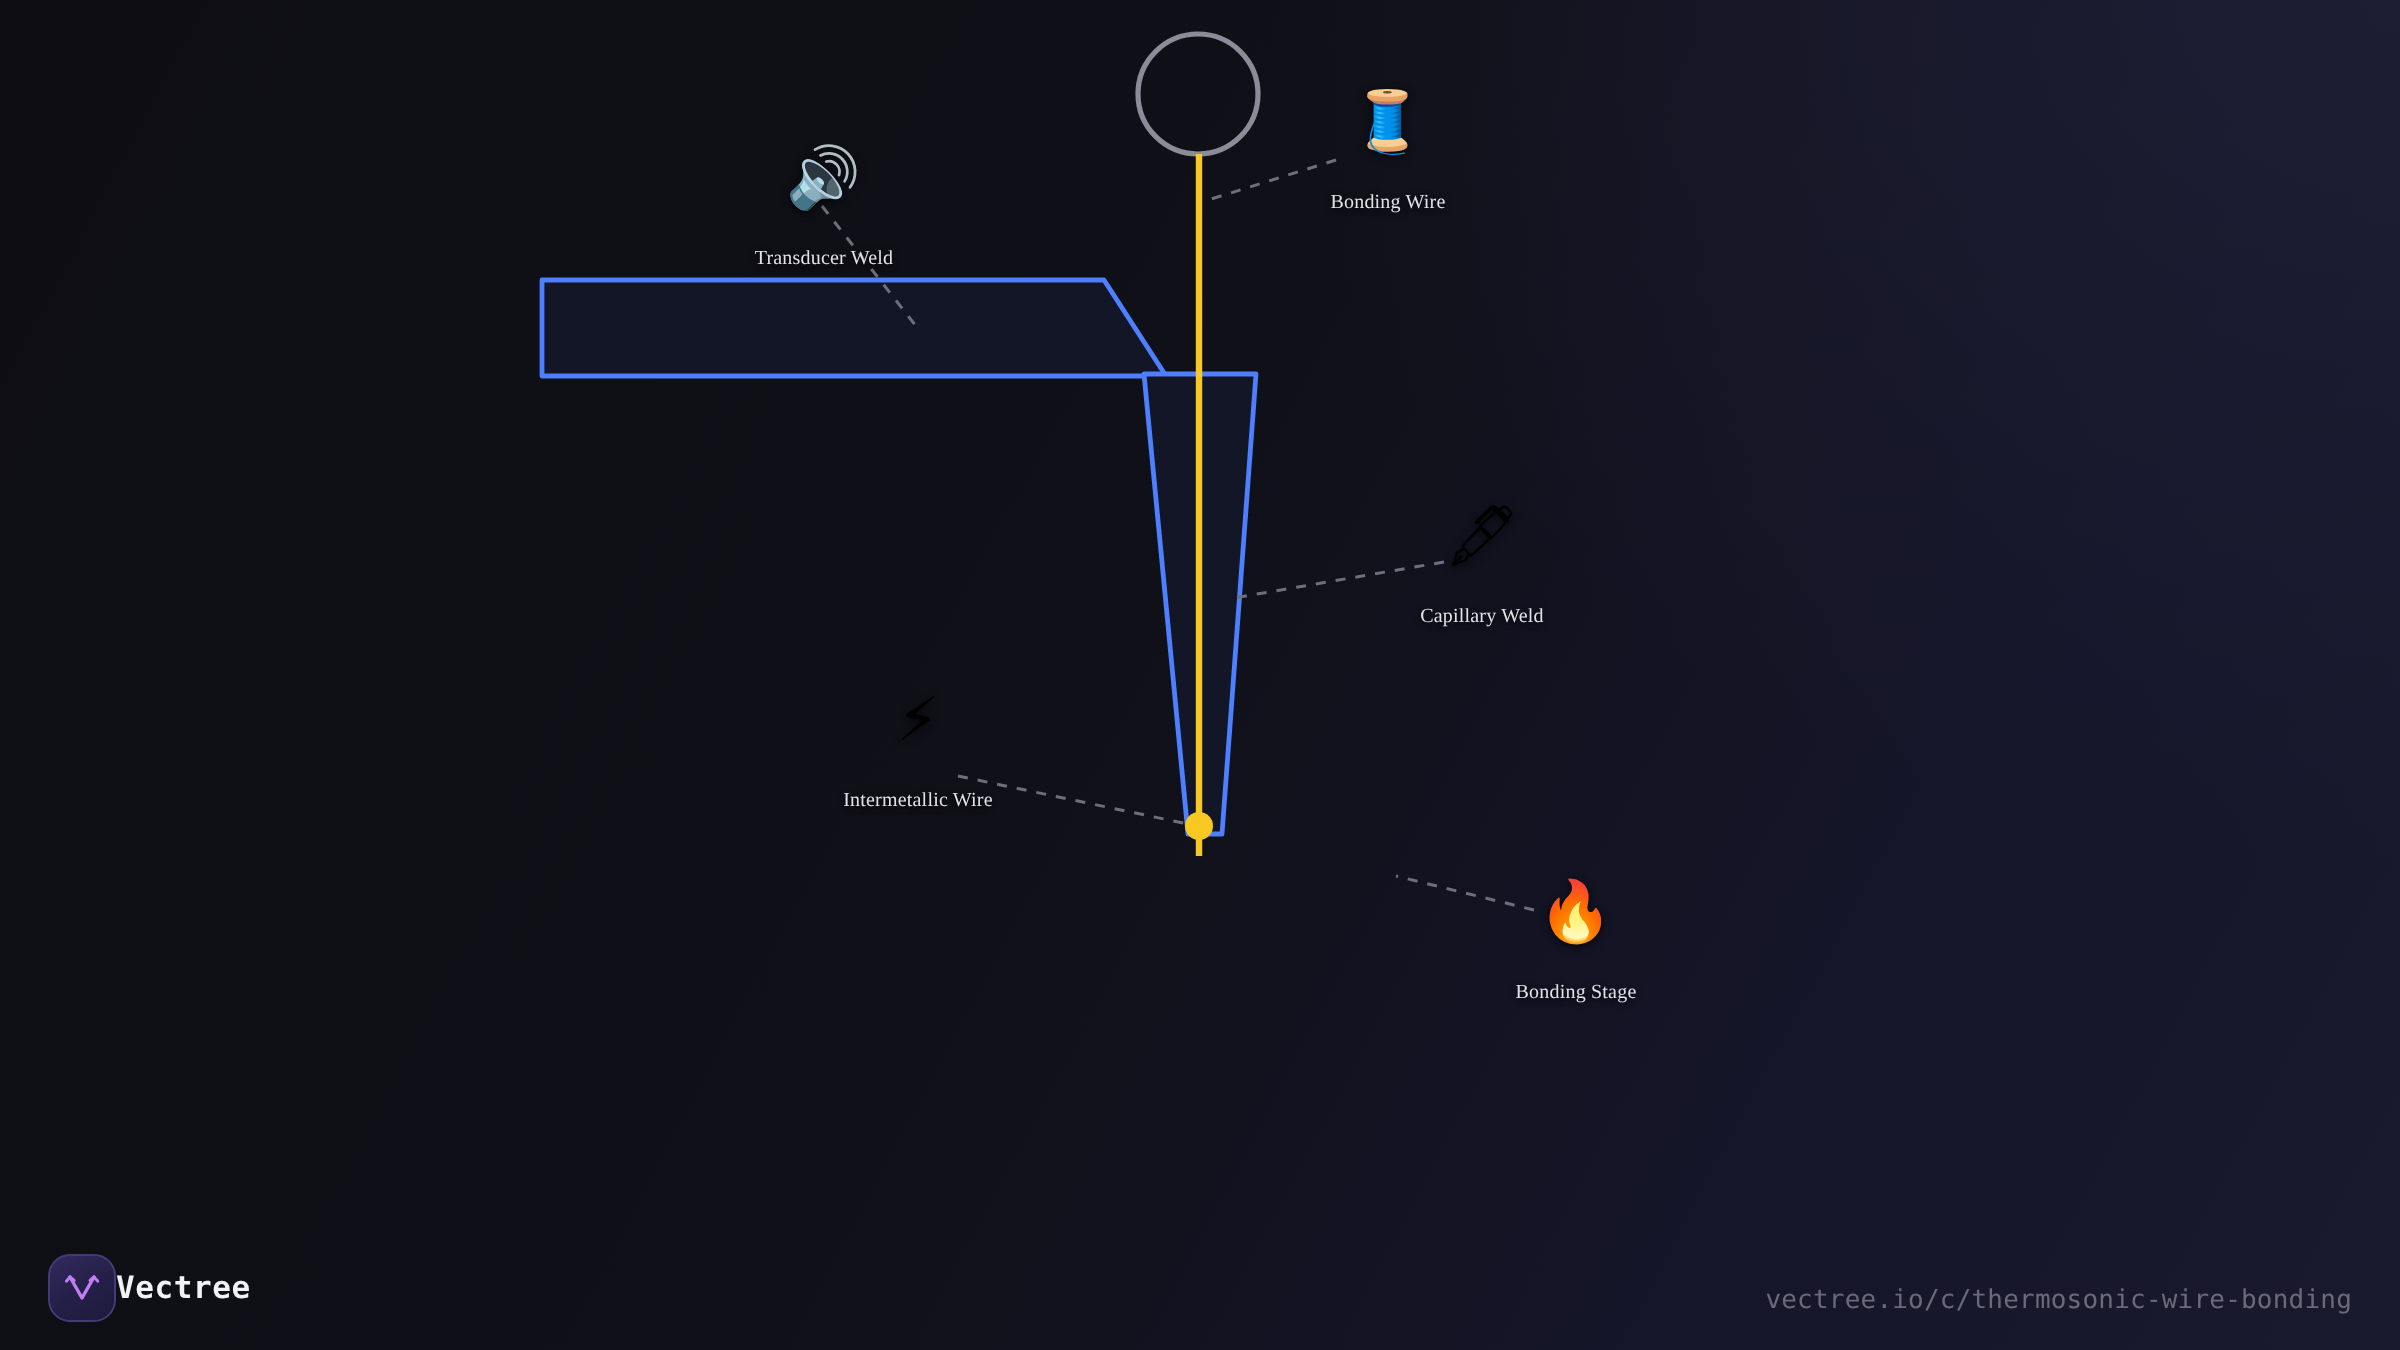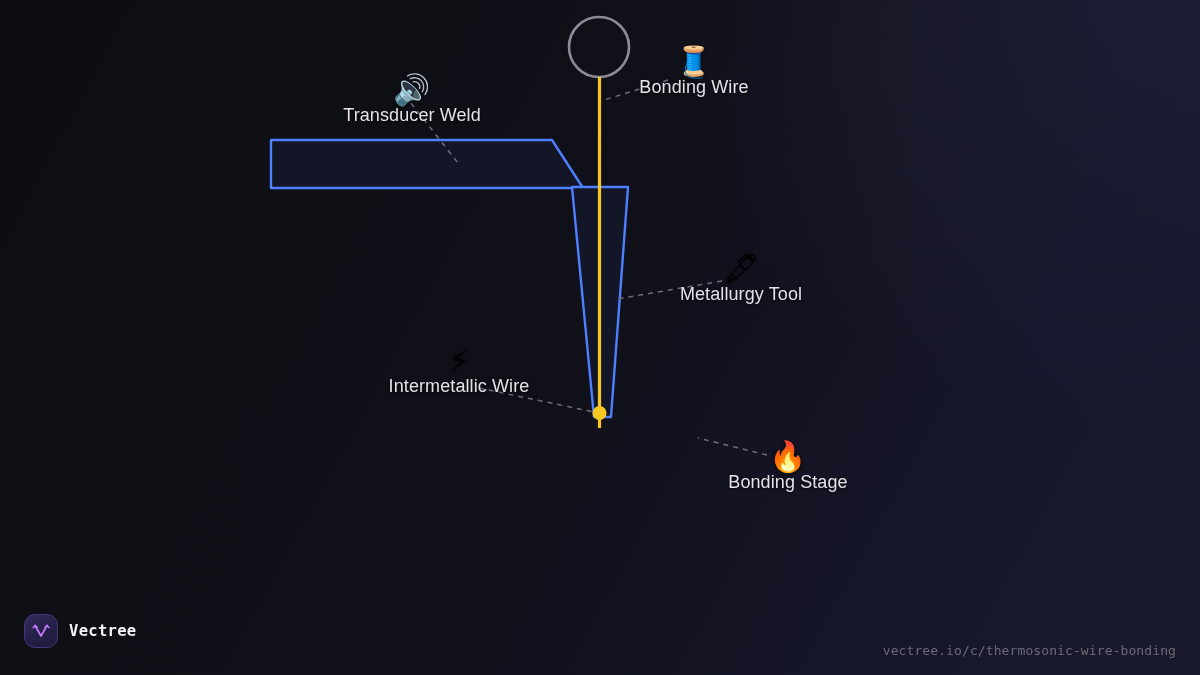--- a/index.html
+++ b/index.html
@@ -35,39 +35,37 @@
     white-space:nowrap;
     transform:translate(-50%, 0);
   }
   .anno .glyph {
     font-size:30px;
     line-height:1;
     font-family:"DejaVu Sans", sans-serif;
     text-shadow:0 1px 4px rgba(0,0,0,.7);
   }
   .anno .lbl {
-    margin-top:0;
-    font-size:18px;
+    margin-top:19px;
+    font-size:10px;
     color:#e2e2e8;
-    font-family:Liberation Sans, sans-serif;
+    font-family:Liberation Serif, serif;
     letter-spacing:.1px;
     text-shadow:0 1px 3px rgba(0,0,0,.85);
   }
 
   
   #footer {
     position:absolute;
     left:0; right:0; bottom:0;
     padding:0 24px 14px 24px;
   }
   #brand {
     display:flex;
     align-items:center;
-    gap:11px;
-    margin-bottom:13px;
   }
   #logo {
     width:34px; height:34px;
     border-radius:11px;
     background:linear-gradient(150deg,#322a5e 0%,#241f47 55%,#1e1a3b 100%);
     border:1px solid #443a78;
     display:flex; align-items:center; justify-content:center;
     flex:0 0 auto;
   }
   #brand-name {
@@ -127,21 +125,21 @@
     <span class="lbl">Transducer Weld</span>
   </div>
 
   <div class="anno" id="anno-bonding-wire" style="left:694px; top:47px;">
     <span class="glyph">🧵</span>
     <span class="lbl">Bonding Wire</span>
   </div>
 
   <div class="anno" id="anno-capillary-tool" style="left:741px; top:254px;">
     <span class="glyph">🖋</span>
-    <span class="lbl">Metallurgy Tool</span>
+    <span class="lbl">Capillary Weld</span>
   </div>
 
   <div class="anno" id="anno-intermetallic-weld" style="left:459px; top:346px;">
     <span class="glyph">⚡</span>
     <span class="lbl">Intermetallic Wire</span>
   </div>
 
   <div class="anno" id="anno-heated-stage" style="left:788px; top:442px;">
     <span class="glyph">🔥</span>
     <span class="lbl">Bonding Stage</span>

